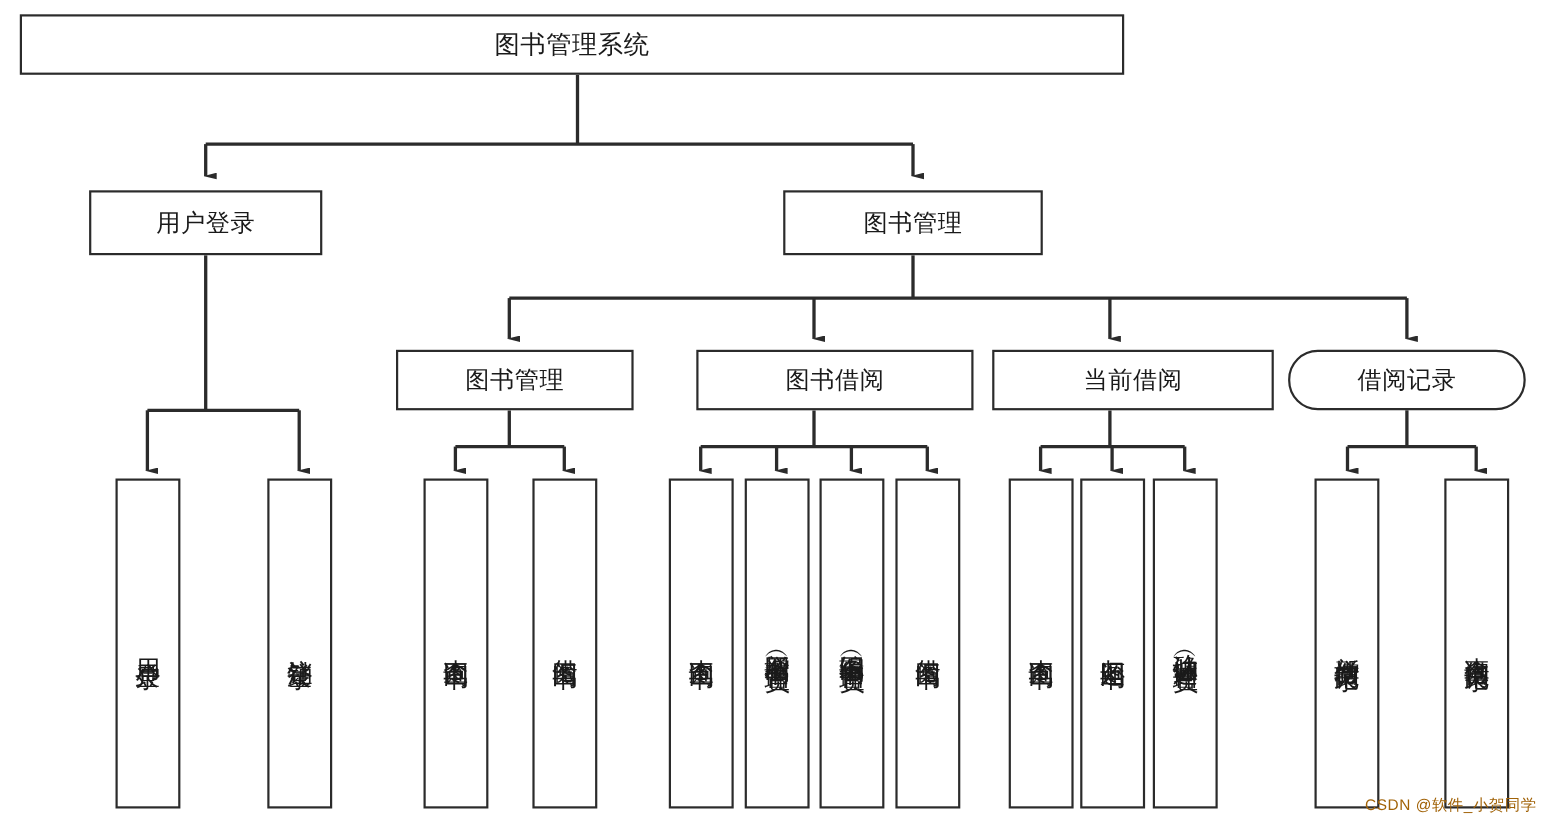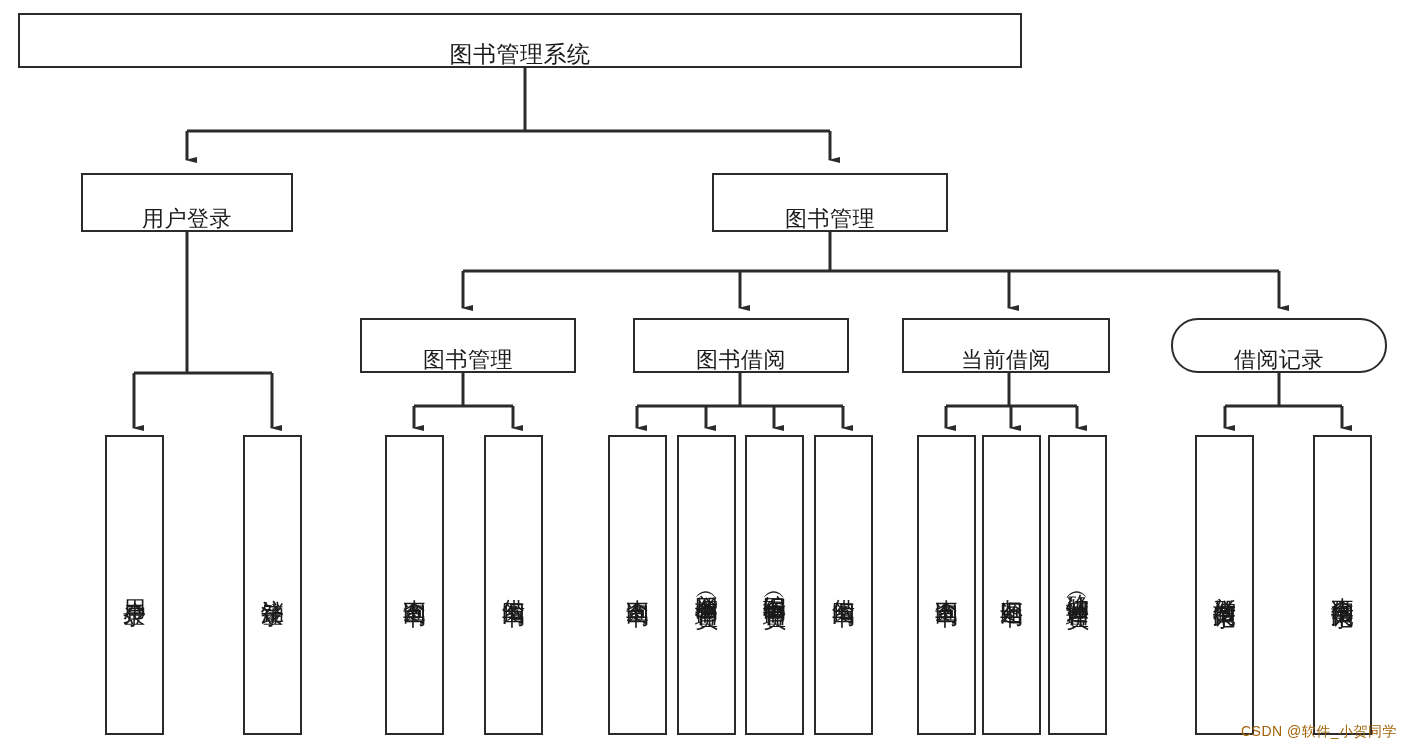--- a/index.html
+++ b/index.html
@@ -24,21 +24,21 @@
     width: 1405px;
     height: 747px;
     pointer-events: none;
   }
   .node {
     position: absolute;
     box-sizing: border-box;
     background: #ffffff;
     border: 2px solid #2b2b2b;
     display: flex;
-    align-items: flex-end;
+    align-items: center;
     justify-content: center;
     color: #1a1a1a;
   }
   .node .label {
     display: block;
     text-align: center;
     line-height: 1.05;
     white-space: nowrap;
   }
   .node.horizontal .label {
@@ -132,24 +132,24 @@
   <div class="node horizontal" style="left:81px; top:173px; width:212px; height:59px;">
     <span class="label">用户登录</span>
   </div>
   <div class="node horizontal" style="left:712px; top:173px; width:236px; height:59px;">
     <span class="label">图书管理</span>
   </div>
 
   <div class="node horizontal" style="left:360px; top:318px; width:216px; height:55px;">
     <span class="label">图书管理</span>
   </div>
-  <div class="node horizontal" style="left:633px; top:318px; width:216px; height:55px;">
+  <div class="node horizontal" style="left:633px; top:318px; width:252px; height:55px;">
     <span class="label">图书借阅</span>
   </div>
-  <div class="node horizontal" style="left:902px; top:318px; width:208px; height:55px;">
+  <div class="node horizontal" style="left:902px; top:318px; width:256px; height:55px;">
     <span class="label">当前借阅</span>
   </div>
   <div class="node horizontal" style="left:1171px; top:318px; width:216px; height:55px;border-radius:27px;">
     <span class="label">借阅记录</span>
   </div>
 
   <div class="node vertical" style="left:105px; top:435px; width:59px; height:300px;">
     <span class="label">用户登录</span>
   </div>
   <div class="node vertical" style="left:243px; top:435px; width:59px; height:300px;">

